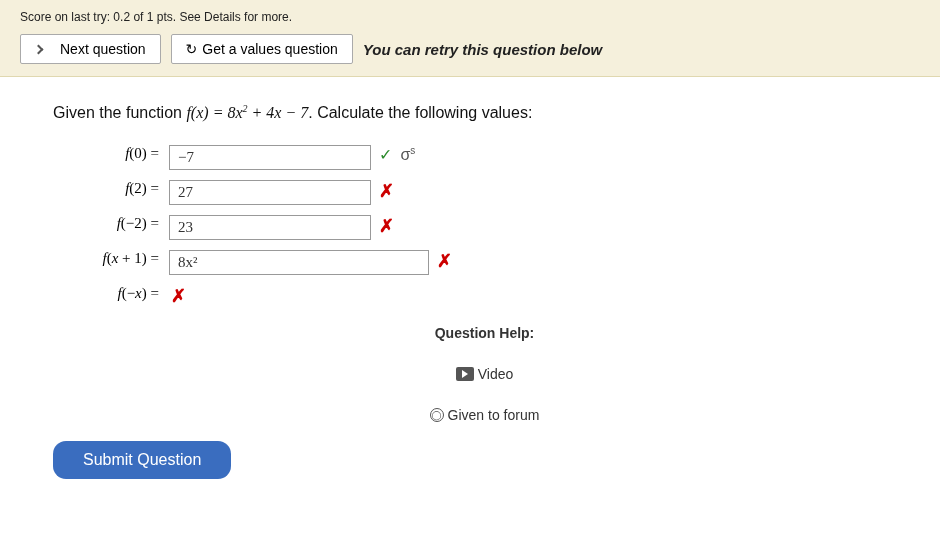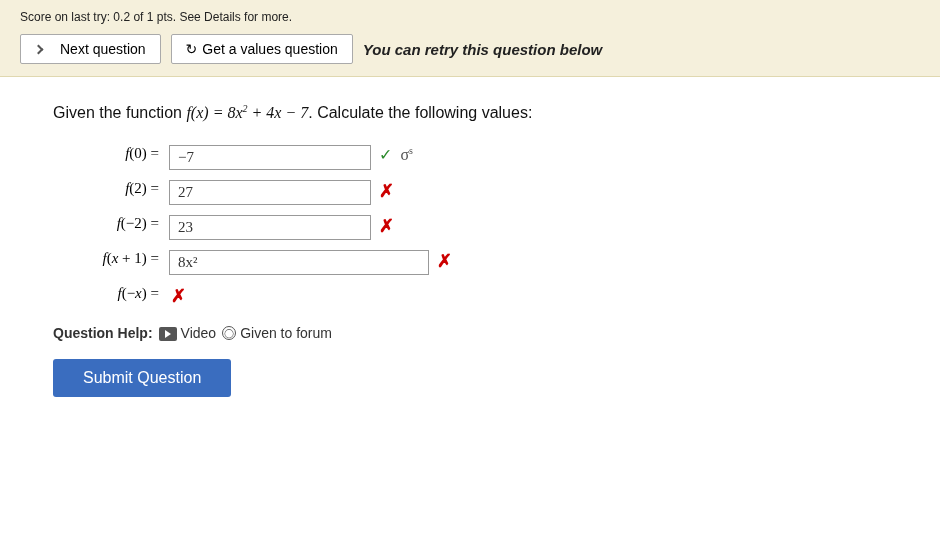--- a/index.html
+++ b/index.html
@@ -122,42 +122,43 @@
       font-size: 18px;
       font-weight: bold;
       margin-left: 2px;
       font-family: Arial, sans-serif;
     }
 
     .sigma-icon {
       font-size: 16px;
       color: #555;
       margin-left: 2px;
-      font-family: Liberation Serif, serif;
+      font-family: Liberation Sans, sans-serif;
     }
 
     .question-help {
       margin-top: 18px;
       font-size: 14px;
       color: #333;
       font-family: Arial, sans-serif;
       display: flex;
       align-items: center;
-      gap: 6px;
+      gap: 25px;
       padding-left: 0px;
+      flex-direction: column;
     }
 
     .help-label {
       font-weight: bold;
       color: #333;
     }
 
     .video-btn {
       display: flex;
-      align-items: flex-end;
+      align-items: center;
       gap: 4px;
       color: #333;
       font-size: 14px;
       cursor: pointer;
       text-decoration: none;
     }
 
     .video-icon-box {
       width: 18px;
       height: 14px;
@@ -200,21 +201,21 @@
     }
 
     .submit-btn {
       background: #3a6dbf;
       color: #fff;
       border: none;
       padding: 10px 30px;
       font-size: 16px;
       font-family: Arial, sans-serif;
       cursor: pointer;
-      border-radius: 3px;
+      border-radius: 13px;
       margin-top: 18px;
       margin-left: 0;
     }
 
     sup {
       font-size: 10px;
       vertical-align: super;
     }
 
     .chevron-right {

